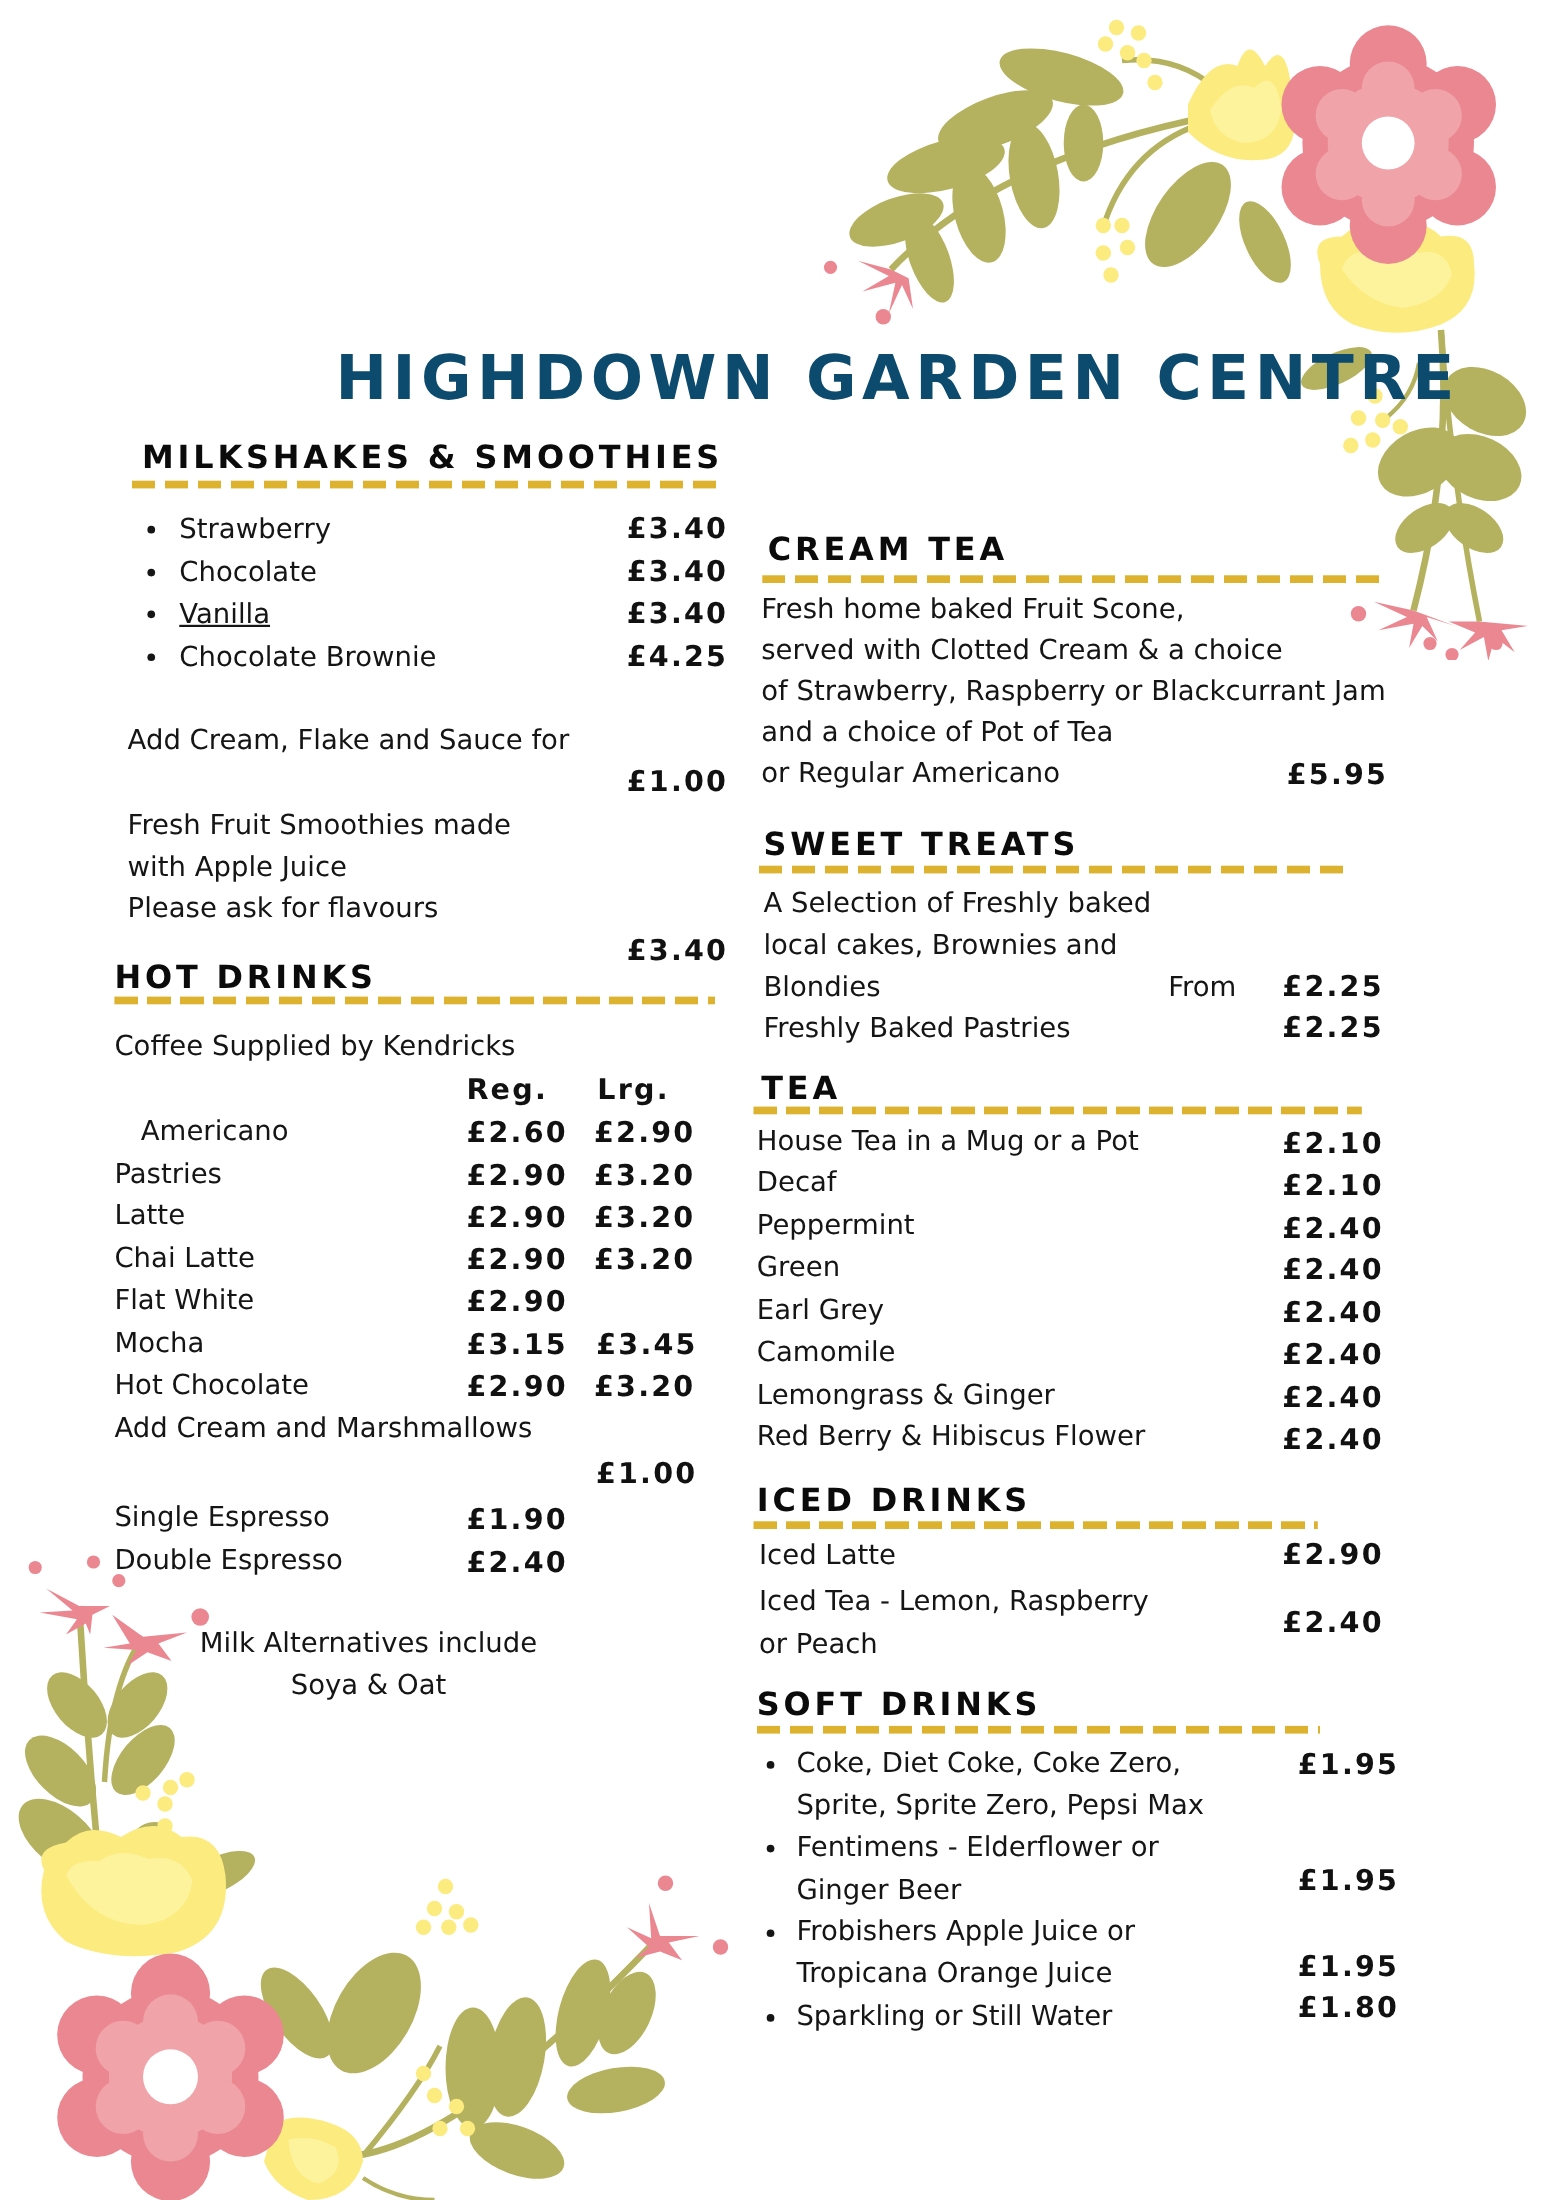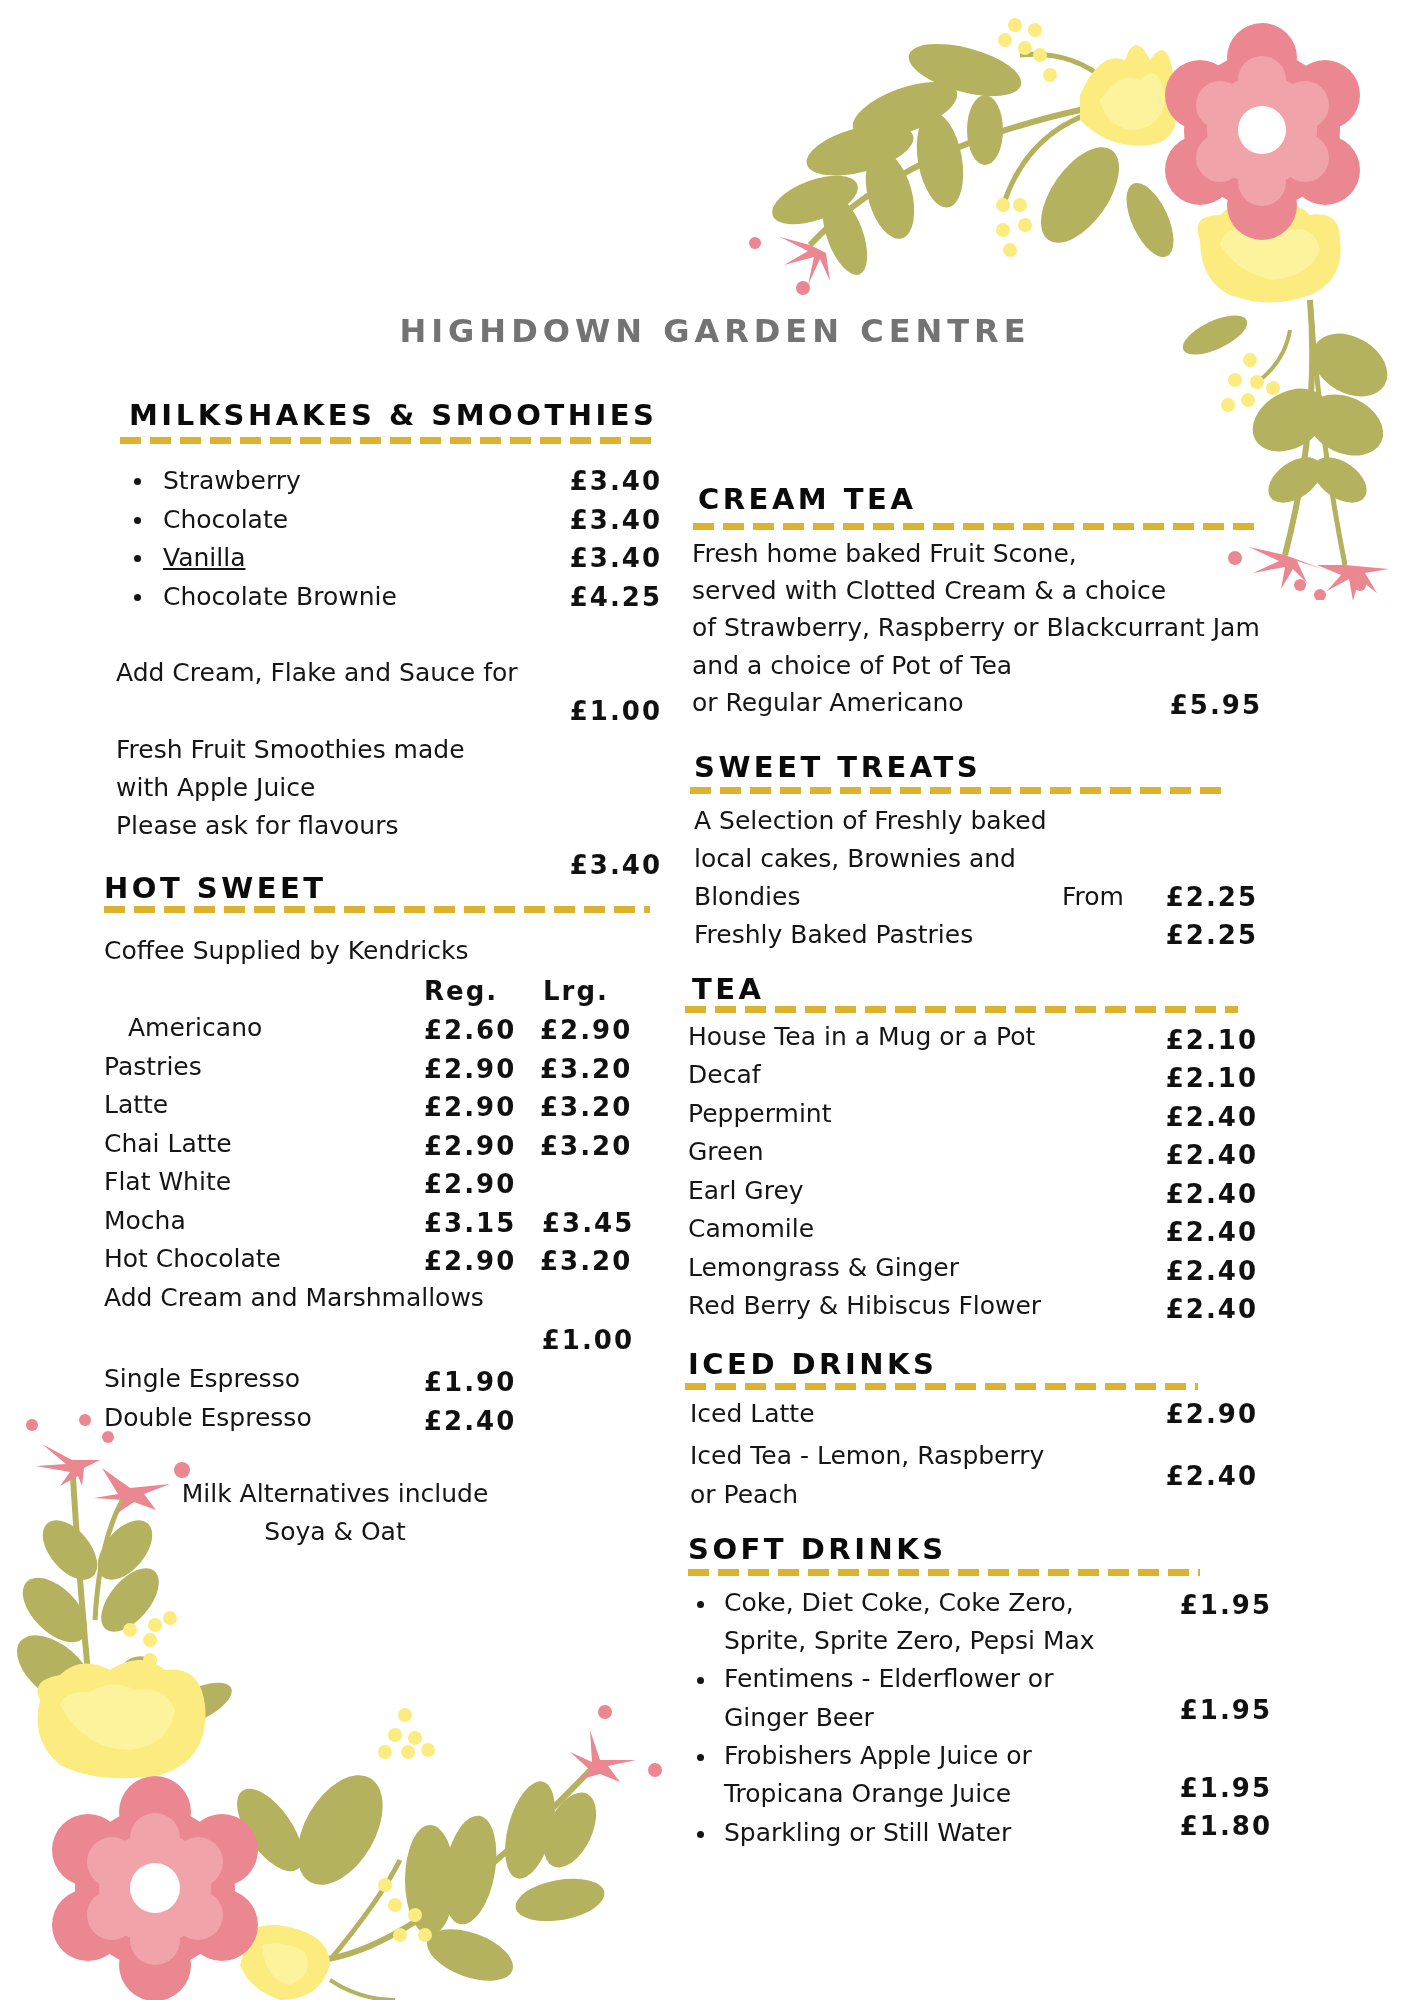--- a/index.html
+++ b/index.html
@@ -1,20 +1,20 @@
 <!DOCTYPE html>
 <html><head>
 <meta charset="utf-8">
 <style>
   html, body { margin: 0; padding: 0; background: #ffffff; }
   body { width: 1414px; height: 2000px; position: relative; overflow: hidden;
          font-family: "DejaVu Sans", "Liberation Sans", sans-serif; color: #111111; }
   .abs { position: absolute; white-space: nowrap; }
-  .title { font-family: "DejaVu Sans", sans-serif; font-weight: bold; font-size: 32px;
-           letter-spacing: 5px; color: #737373; }
+  .title { font-family: "DejaVu Sans", sans-serif; font-weight: bold; font-size: 56px;
+           letter-spacing: 5px; color: #0c4a6e; }
   .heading { font-family: "DejaVu Sans", sans-serif; font-weight: bold; font-size: 29px;
              letter-spacing: 3.5px; color: #0b0b0b; }
   .txt { font-size: 25px; line-height: 32px; font-weight: normal; color: #151515; }
   .price { font-size: 26px; line-height: 32px; font-weight: bold; letter-spacing: 2px; color: #111111; }
   .r { text-align: right; }
   .dash { position: absolute; height: 7px;
           background-image: repeating-linear-gradient(90deg, #DCB22F 0 21px, transparent 21px 30px); }
   .bullet { position: absolute; width: 7px; height: 7px; border-radius: 50%; background: #151515; }
   .deco { position: absolute; }
   .center { text-align: center; }
@@ -210,21 +210,21 @@
 </div>
 
 <div class="abs txt" style="left:116px; top:657px;">Add Cream, Flake and Sauce for</div>
 <div class="abs price r" style="left:540px; width:122px; top:695px;">£1.00</div>
 
 <div class="abs txt" style="left:116px; top:734px;">Fresh Fruit Smoothies made</div>
 <div class="abs txt" style="left:116px; top:772px;">with Apple Juice</div>
 <div class="abs txt" style="left:116px; top:810px;">Please ask for flavours</div>
 <div class="abs price r" style="left:540px; width:122px; top:849px;">£3.40</div>
 
-<div class="abs heading" style="left:104px; top:871px;">HOT SWEET</div>
+<div class="abs heading" style="left:104px; top:871px;">HOT DRINKS</div>
 <div class="dash" style="left:104px; top:906px; width:546px;"></div>
 
 <div class="abs txt" style="left:104px; top:935px;">Coffee Supplied by Kendricks</div>
 <div class="abs price" style="left:424px; top:975px;">Reg.</div>
 <div class="abs price" style="left:543px; top:975px;">Lrg.</div>
 
 <div>
   <div class="abs txt" style="left:104px; top:1012px;margin-left:24px;">Americano</div>
   <div class="abs price" style="left:424px; top:1014px;">£2.60</div>
   <div class="abs price" style="left:540px; top:1014px;">£2.90</div>

